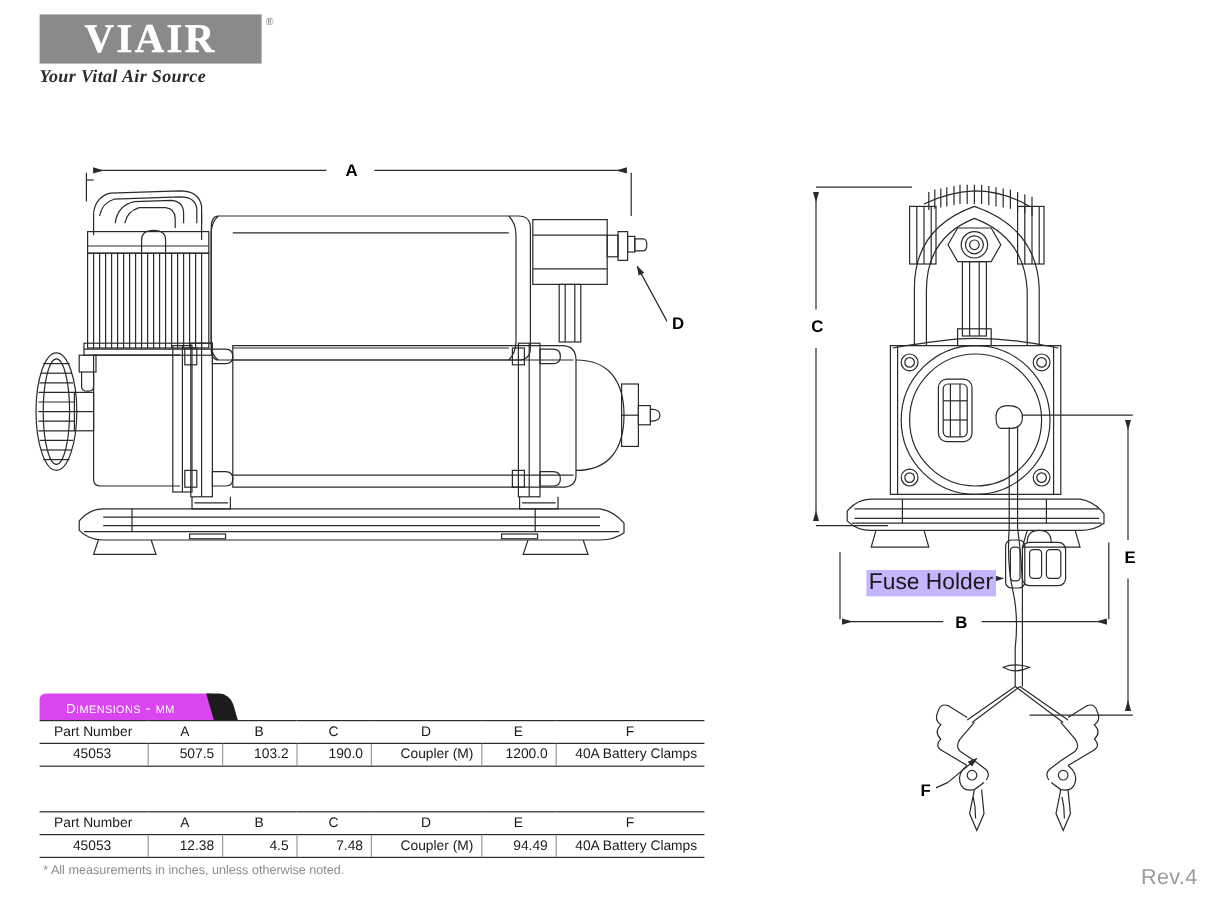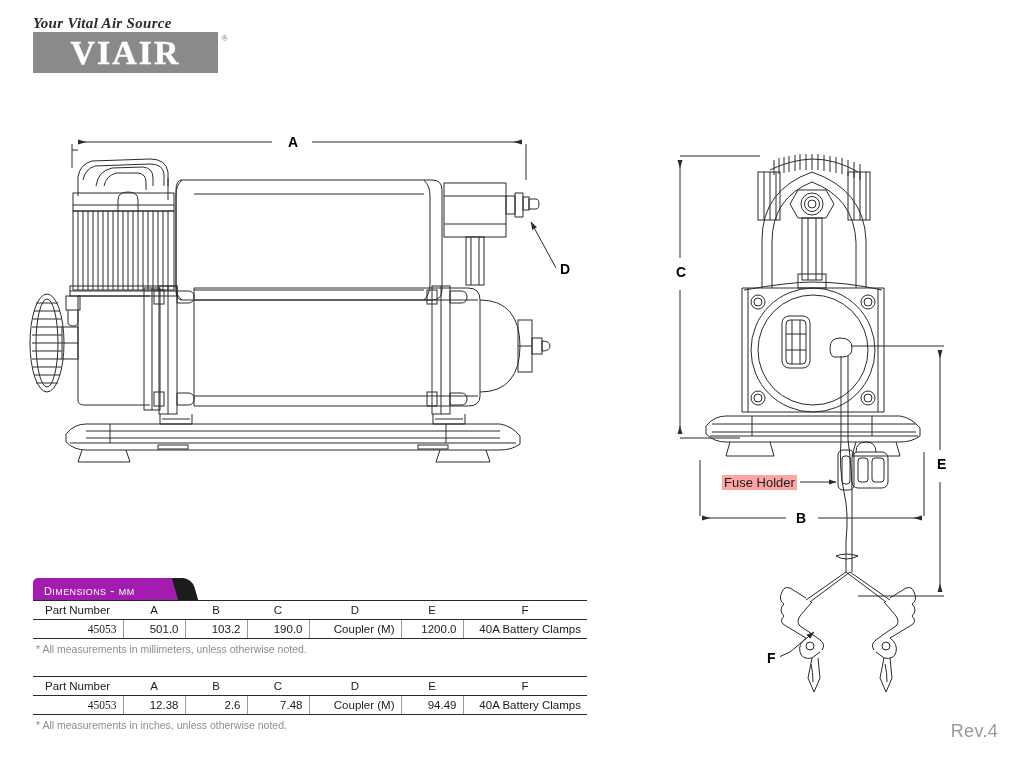--- a/index.html
+++ b/index.html
@@ -78,45 +78,45 @@
     font-size: 14px;
     color: #000;
     background: #ffffff;
     padding: 0 4px;
     line-height: 1;
   }
 
   .callout-label {
     position: absolute;
     font-family: "Liberation Sans", sans-serif;
-    font-size: 13px;
+    font-size: 19px;
     color: #1a1a1a;
-    background: #fca5a5;
+    background: #c4b5fd;
     padding: 0 2px;
     white-space: nowrap;
   }
 
   
   .dim-table-block {
     position: absolute;
     left: 33px;
     width: 492px;
   }
   #table-mm { top: 578px; }
   #table-in { top: 676px; }
 
   .table-tab {
     position: relative;
     height: 22px;
     width: 148px;
-    background: #a21caf;
+    background: #d946ef;
     border-radius: 5px 5px 0 0;
     display: flex;
     align-items: center;
-    padding-left: 11px;
+    padding-left: 22px;
     box-sizing: border-box;
     overflow: visible;
   }
   .table-tab::after {
     content: "";
     position: absolute;
     right: -14px;
     top: 0;
     width: 20px;
     height: 22px;
@@ -158,23 +158,22 @@
     text-align: left;
     padding-left: 12px;
   }
   table.dims tbody td {
     border-bottom: 1.6px solid #2a2a2a;
     text-align: right;
     padding-right: 6px;
     border-left: 1px solid #9a9a9a;
   }
   table.dims tbody td.col-part {
-    text-align: right;
+    text-align: center;
     border-left: none;
-    font-family: Liberation Serif, serif;
   }
   .table-note {
     font-size: 10.5px;
     color: #8d8d8d;
     margin-top: 4px;
     padding-left: 3px;
   }
 
   
   col.c-part { width: 90px; }
@@ -192,25 +191,25 @@
     bottom: 17px;
     font-size: 18px;
     color: #9b9b9b;
     letter-spacing: 0.3px;
   }
 </style>
 </head>
 <body>
 
 <div id="logo-block">
-  <div id="logo-tagline">Your Vital Air Source</div>
   <div id="logo-mark">
     <span id="logo-wordmark">VIAIR</span>
     <span id="logo-reg">®</span>
   </div>
+  <div id="logo-tagline">Your Vital Air Source</div>
 </div>
 
 <svg id="drawing-layer" viewBox="0 0 1024 759">
   <defs>
     <marker id="arrowIn" markerWidth="9" markerHeight="7" refX="8.6" refY="3.5" orient="auto">
       <polygon points="0,3.5 9,0.9 9,6.1" fill="#2a2a2a"></polygon>
     </marker>
     <marker id="arrowInRev" markerWidth="9" markerHeight="7" refX="0.4" refY="3.5" orient="auto">
       <polygon points="9,3.5 0,0.9 0,6.1" fill="#2a2a2a"></polygon>
     </marker>
@@ -574,30 +573,29 @@
         <th>B</th>
         <th>C</th>
         <th>D</th>
         <th>E</th>
         <th>F</th>
       </tr>
     </thead>
     <tbody>
       <tr>
         <td class="col-part">45053</td>
-        <td>501.0</td>
+        <td>507.5</td>
         <td>103.2</td>
         <td>190.0</td>
         <td>Coupler (M)</td>
         <td>1200.0</td>
         <td>40A Battery Clamps</td>
       </tr>
     </tbody>
   </table>
-  <div class="table-note">* All measurements in millimeters, unless otherwise noted.</div>
 </div>
 
 <div class="dim-table-block" id="table-in">
   <table class="dims">
     <colgroup>
       <col class="c-part">
         <col class="c-a">
         <col class="c-b">
         <col class="c-c">
       <col class="c-d">
@@ -612,21 +610,21 @@
         <th>C</th>
         <th>D</th>
         <th>E</th>
         <th>F</th>
       </tr>
     </thead>
     <tbody>
       <tr>
         <td class="col-part">45053</td>
         <td>12.38</td>
-        <td>2.6</td>
+        <td>4.5</td>
         <td>7.48</td>
         <td>Coupler (M)</td>
         <td>94.49</td>
         <td>40A Battery Clamps</td>
       </tr>
     </tbody>
   </table>
   <div class="table-note">* All measurements in inches, unless otherwise noted.</div>
 </div>
 

